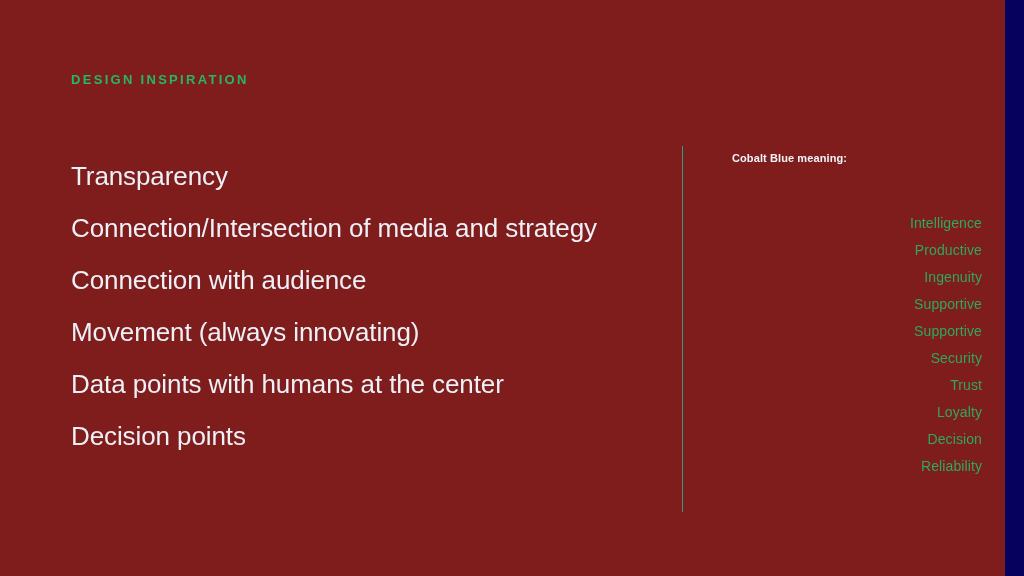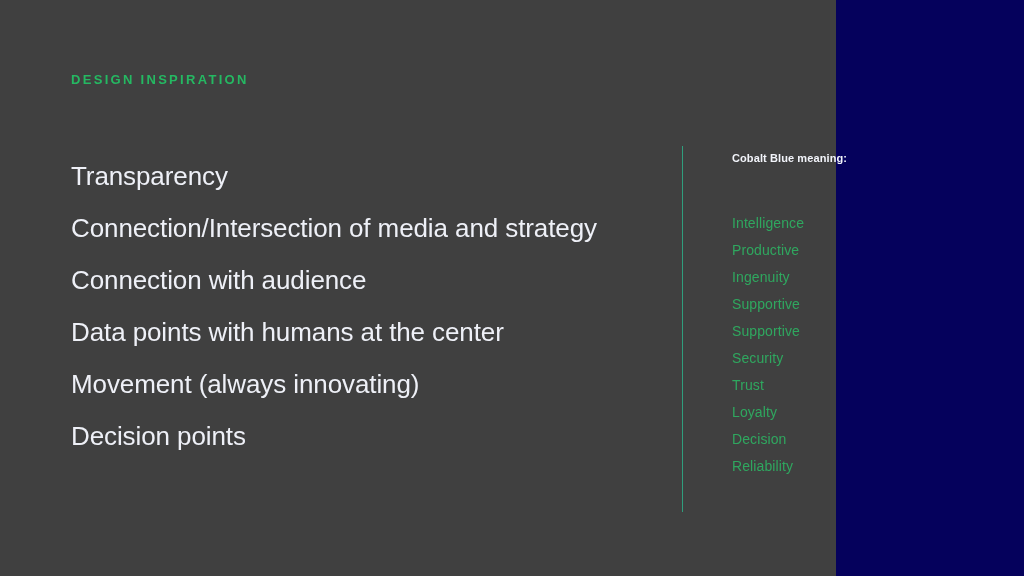--- a/index.html
+++ b/index.html
@@ -10,23 +10,23 @@
     width: 1024px;
     height: 576px;
     overflow: hidden;
     background: #05015c;
     font-family: "Liberation Sans", sans-serif;
     -webkit-font-smoothing: antialiased;
   }
 
   .slide {
     position: relative;
-    width: 836px;
+    width: 1005px;
     height: 576px;
-    background: #404040;
+    background: #7f1d1d;
     box-sizing: border-box;
   }
 
   
   .eyebrow {
     position: absolute;
     left: 71px;
     top: 72px;
     font-size: 13px;
     font-weight: bold;
@@ -91,38 +91,39 @@
     padding: 0;
     margin-top: 52px;
   }
   .side-list li {
     font-size: 14px;
     line-height: 1;
     color: #2fa75f;
     letter-spacing: 0.1px;
     margin-bottom: 13px;
     white-space: nowrap;
+    text-align: right;
   }
   .side-list li:last-child {
     margin-bottom: 0;
   }
 </style>
 </head>
 <body>
 
 <div class="slide">
 
   <div class="eyebrow">DESIGN INSPIRATION</div>
 
   <ul class="main-list">
     <li>Transparency</li>
     <li>Connection/Intersection of media and strategy</li>
     <li>Connection with audience</li>
+    <li>Movement (always innovating)</li>
     <li>Data points with humans at the center</li>
-    <li>Movement (always innovating)</li>
     <li>Decision points</li>
   </ul>
 
   <div class="divider"></div>
 
   <div class="side-panel">
     <div class="side-title">Cobalt Blue meaning:</div>
     <ul class="side-list">
       <li>Intelligence</li>
       <li>Productive</li>

